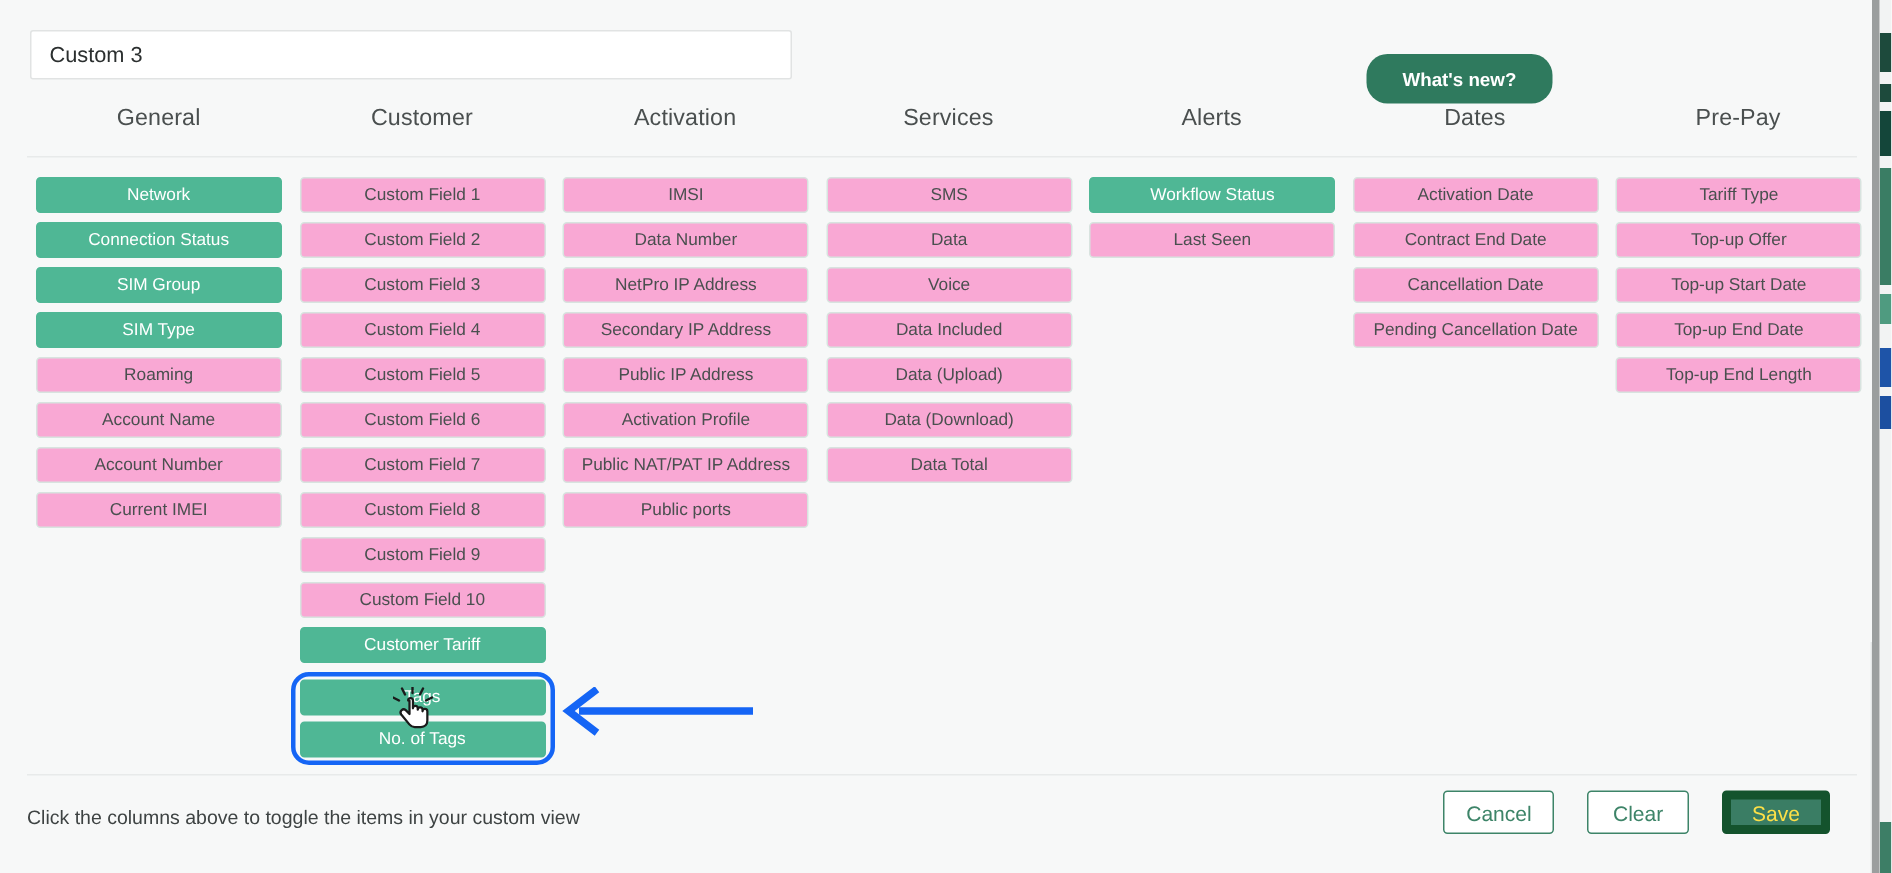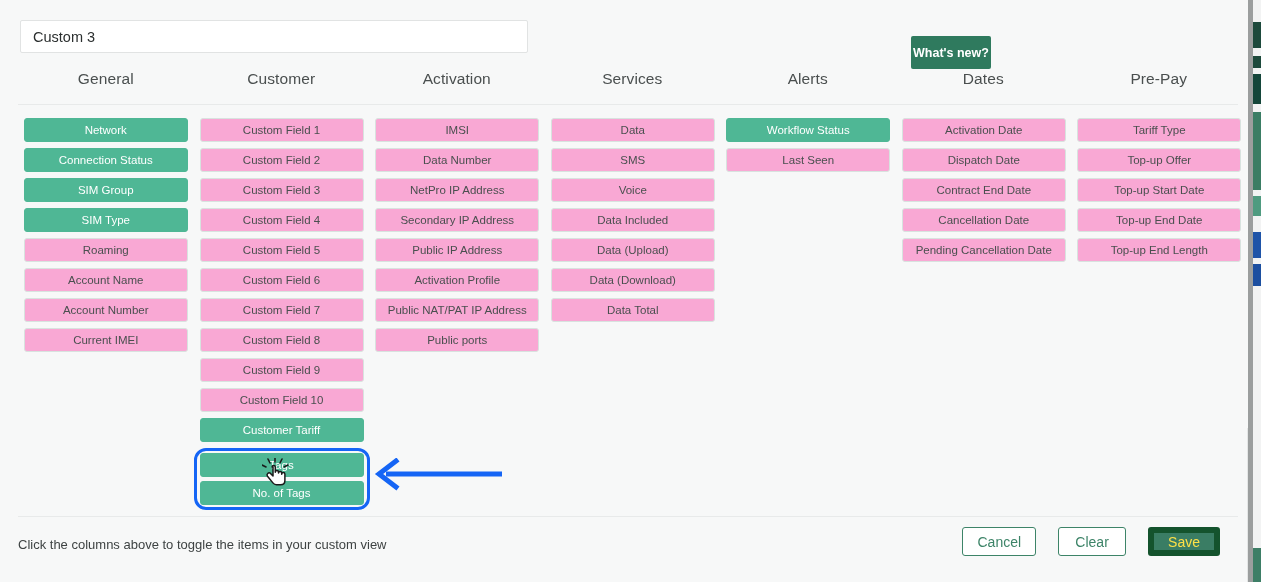--- a/index.html
+++ b/index.html
@@ -100,30 +100,30 @@
     color: #2b2f2f;
     outline: none;
   }
 
   
   .whats-new {
     position: absolute;
     top: 36px;
     left: 911px;
     height: 33px;
-    padding: 0 2px;
+    padding: 0 24px;
     display: flex;
     align-items: center;
     justify-content: center;
     background: #2f7a5e;
     color: #ffffff;
     font-size: 12.5px;
     font-weight: bold;
     border: none;
-    border-radius: 2px;
+    border-radius: 14px;
     cursor: pointer;
     font-family: "Liberation Sans", sans-serif;
     z-index: 4;
   }
 
   
   .headers {
     position: absolute;
     top: 70px;
     left: 18px;
@@ -340,35 +340,34 @@
           <div class="chip">IMSI</div>
           <div class="chip">Data Number</div>
           <div class="chip">NetPro IP Address</div>
           <div class="chip">Secondary IP Address</div>
           <div class="chip">Public IP Address</div>
           <div class="chip">Activation Profile</div>
           <div class="chip">Public NAT/PAT IP Address</div>
           <div class="chip">Public ports</div>
         </div>
         <div class="column">
+          <div class="chip">SMS</div>
           <div class="chip">Data</div>
-          <div class="chip">SMS</div>
           <div class="chip">Voice</div>
           <div class="chip">Data Included</div>
           <div class="chip">Data (Upload)</div>
           <div class="chip">Data (Download)</div>
           <div class="chip">Data Total</div>
         </div>
         <div class="column">
           <div class="chip on">Workflow Status</div>
           <div class="chip">Last Seen</div>
         </div>
         <div class="column">
           <div class="chip">Activation Date</div>
-          <div class="chip">Dispatch Date</div>
           <div class="chip">Contract End Date</div>
           <div class="chip">Cancellation Date</div>
           <div class="chip">Pending Cancellation Date</div>
         </div>
         <div class="column">
           <div class="chip">Tariff Type</div>
           <div class="chip">Top-up Offer</div>
           <div class="chip">Top-up Start Date</div>
           <div class="chip">Top-up End Date</div>
           <div class="chip">Top-up End Length</div>

